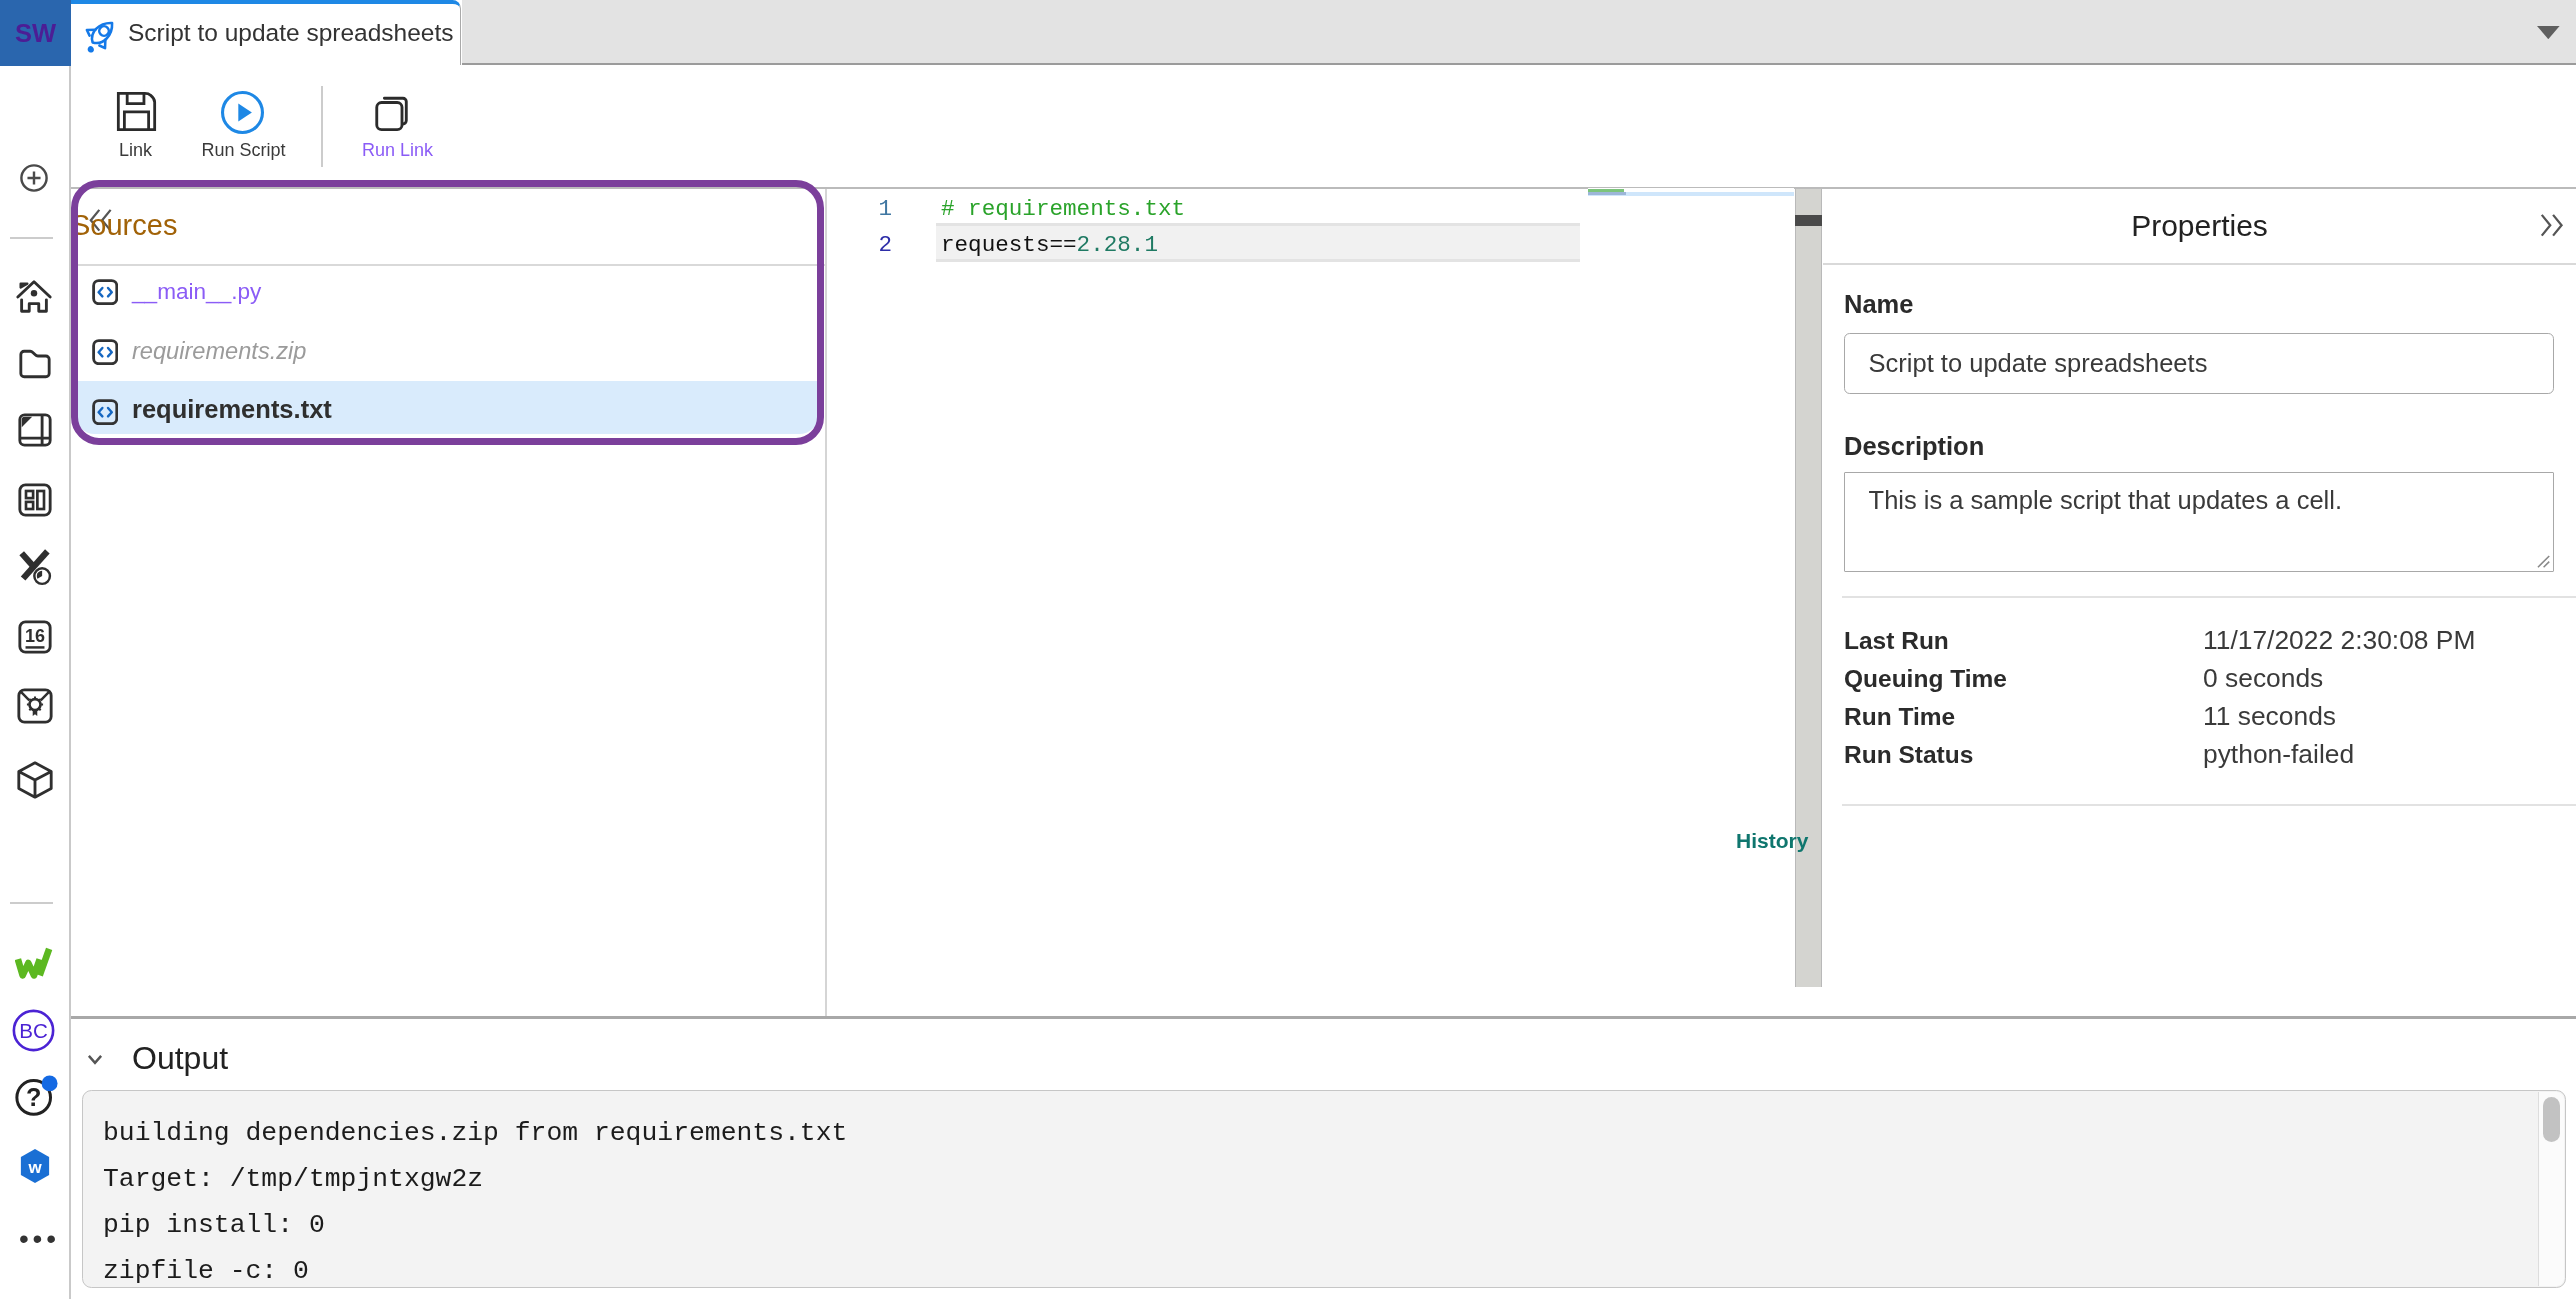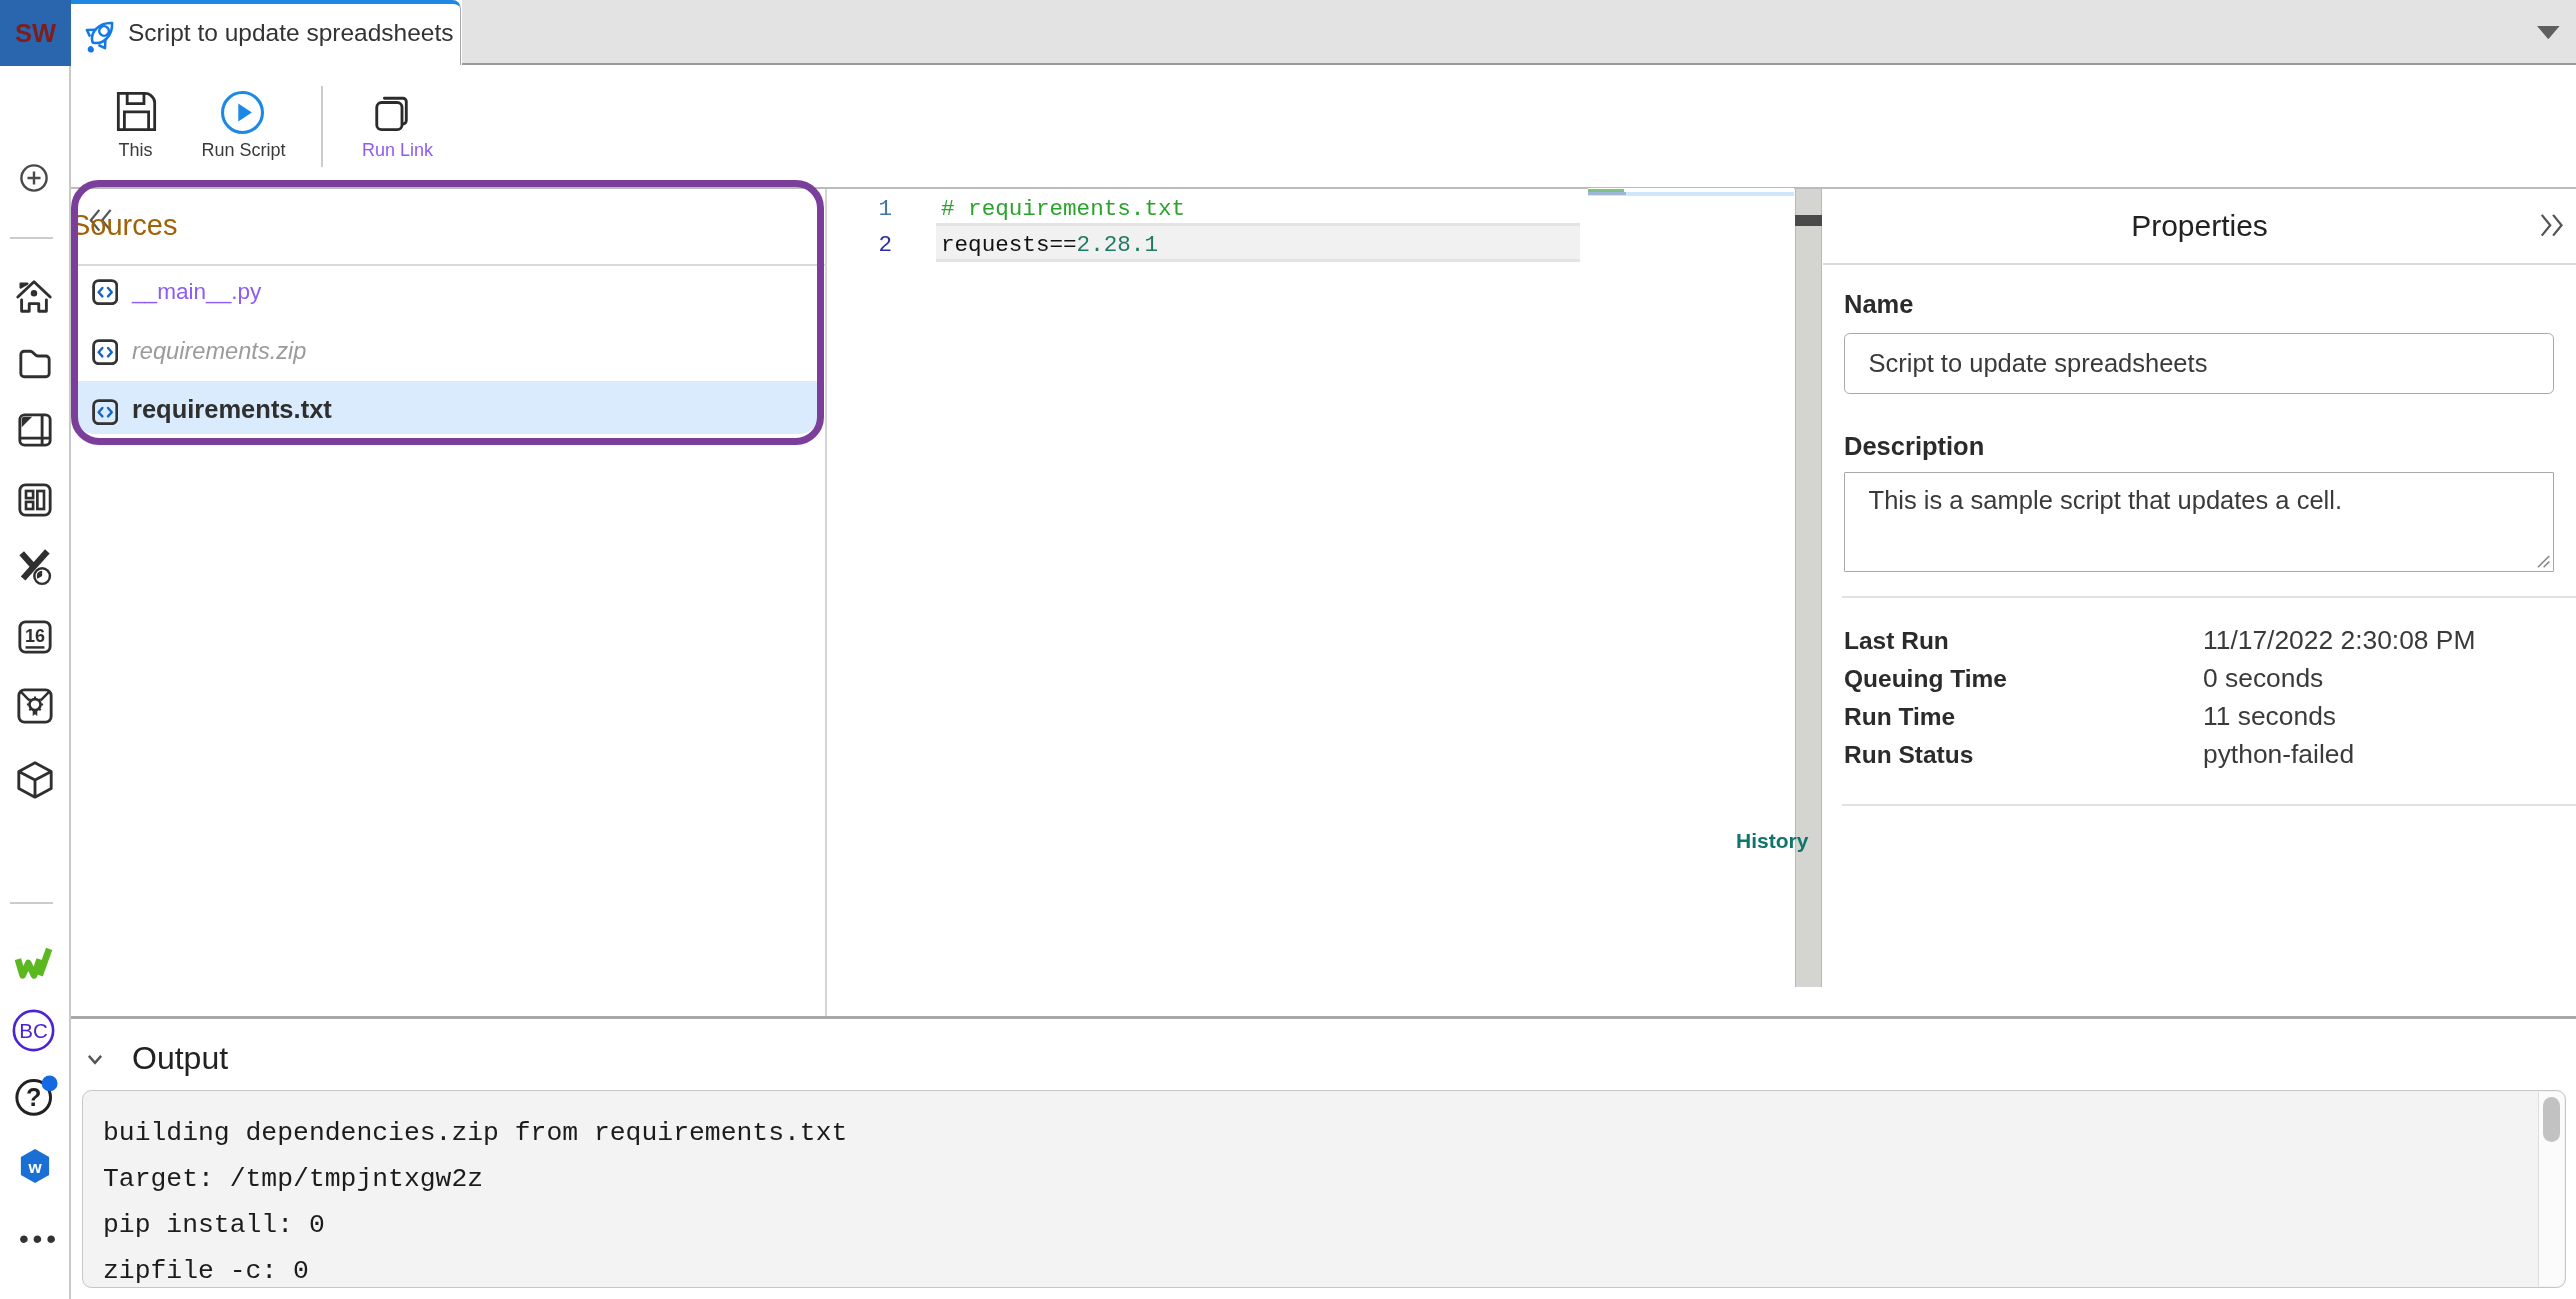--- a/index.html
+++ b/index.html
@@ -6,21 +6,21 @@
 body{width:2576px;height:1299px;position:relative;font-family:"Liberation Sans",sans-serif;background:#fff;overflow:hidden}
 .abs{position:absolute}
 .mono{font-family:"Liberation Mono",monospace}
 </style>
 </head>
 <body>
 
 <div class="abs" id="tabbar" style="left:0;top:0;width:2576px;height:66px;background:#fff"></div>
 <div class="abs" style="left:462px;top:0;width:2114px;height:63px;background:#e3e3e3;border-bottom:2.8px solid #9b9b9b"></div>
 <div class="abs" style="left:0;top:0;width:71px;height:66px;background:#2a66ae"></div>
-<div class="abs" style="left:0;top:0;width:71px;height:66px;color:#7f1d1d;font-size:25.5px;font-weight:bold;display:flex;align-items:center;justify-content:center">SW</div>
+<div class="abs" style="left:0;top:0;width:71px;height:66px;color:#4c1d95;font-size:25.5px;font-weight:bold;display:flex;align-items:center;justify-content:center">SW</div>
 <div class="abs" style="left:71px;top:0;width:389px;height:61px;background:#fff;border-top:4.7px solid #1e88e5;border-right:1.9px solid #a9a9a9;border-radius:0 8.5px 0 0"></div>
 
 <svg class="abs" style="left:82px;top:16px" width="38" height="38" viewBox="0 0 40 40">
  <g transform="rotate(45 20 19)" stroke="#1479e8" fill="none" stroke-width="2.7" stroke-linejoin="round" stroke-linecap="round">
   <path d="M20 2.5 C25 7 27.5 12.5 27.5 18.5 C27.5 24 25.5 28.5 20 31.5 C14.5 28.5 12.5 24 12.5 18.5 C12.5 12.5 15 7 20 2.5 Z"></path>
   <circle cx="20" cy="14.5" r="5"></circle>
   <path d="M12.5 20 L6.5 26.5 L12.7 28.7"></path>
   <path d="M27.5 20 L33.5 26.5 L27.3 28.7"></path>
  </g>
  <path d="M9.2 31.5 C11.5 32 13 34 12.5 36.3 C12.2 37.8 10.5 38.8 8.6 38.4 C6.7 38 5.6 36.4 6 34.6 C6.4 32.8 7.6 31.6 9.2 31.5 Z" fill="#1479e8"></path>
@@ -29,21 +29,21 @@
 
 <svg class="abs" style="left:2537px;top:25.5px" width="22.6" height="13.2" viewBox="0 0 24 14">
     <path d="M0 0 H24 L12 14 Z" fill="#5f5f5f"></path>
   </svg>
 
 <svg class="abs" style="left:116px;top:91px" width="41" height="41" viewBox="0 0 44 44">
  <path d="M2.5 2.5 H31 C33.5 2.5 35.5 3 37 4.5 C39.5 6.5 41.5 9 41.5 12 V41.5 H2.5 Z" fill="none" stroke="#2b2b2b" stroke-width="3"></path>
  <path d="M12 2.5 V13.5 H30 V2.5" fill="none" stroke="#2b2b2b" stroke-width="3"></path>
  <path d="M9 41.5 V22.5 H35 V41.5" fill="none" stroke="#2b2b2b" stroke-width="3"></path>
 </svg>
-<div class="abs" style="left:60px;top:140px;width:151px;text-align:center;font-size:18px;color:#3a3a3a">This</div>
+<div class="abs" style="left:60px;top:140px;width:151px;text-align:center;font-size:18px;color:#3a3a3a">Link</div>
 
 <svg class="abs" style="left:220px;top:90px" width="45" height="45" viewBox="0 0 48 48">
  <circle cx="24" cy="24" r="21.3" fill="none" stroke="#1e88e5" stroke-width="3.3"></circle>
  <path d="M19.5 14.5 L34 24 L19.5 33.5 Z" fill="#1e88e5"></path>
 </svg>
 <div class="abs" style="left:168px;top:140px;width:151px;text-align:center;font-size:18px;color:#3a3a3a">Run Script</div>
 
 <div class="abs" style="left:321px;top:86px;width:1.9px;height:81px;background:#ccc"></div>
 
 <svg class="abs" style="left:372px;top:93px" width="40" height="40" viewBox="0 0 42 42">

